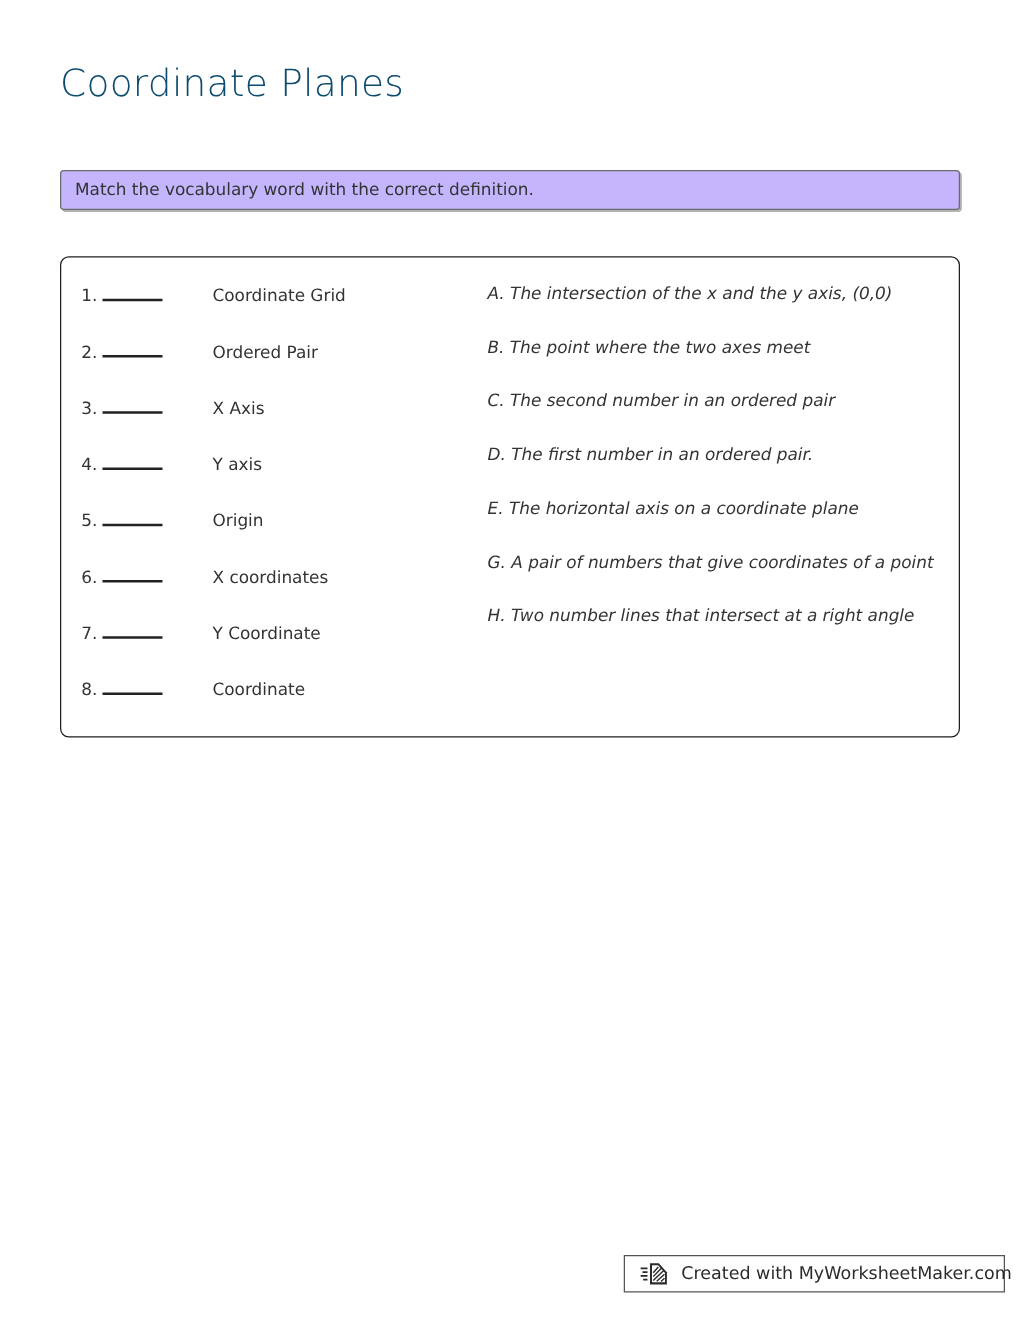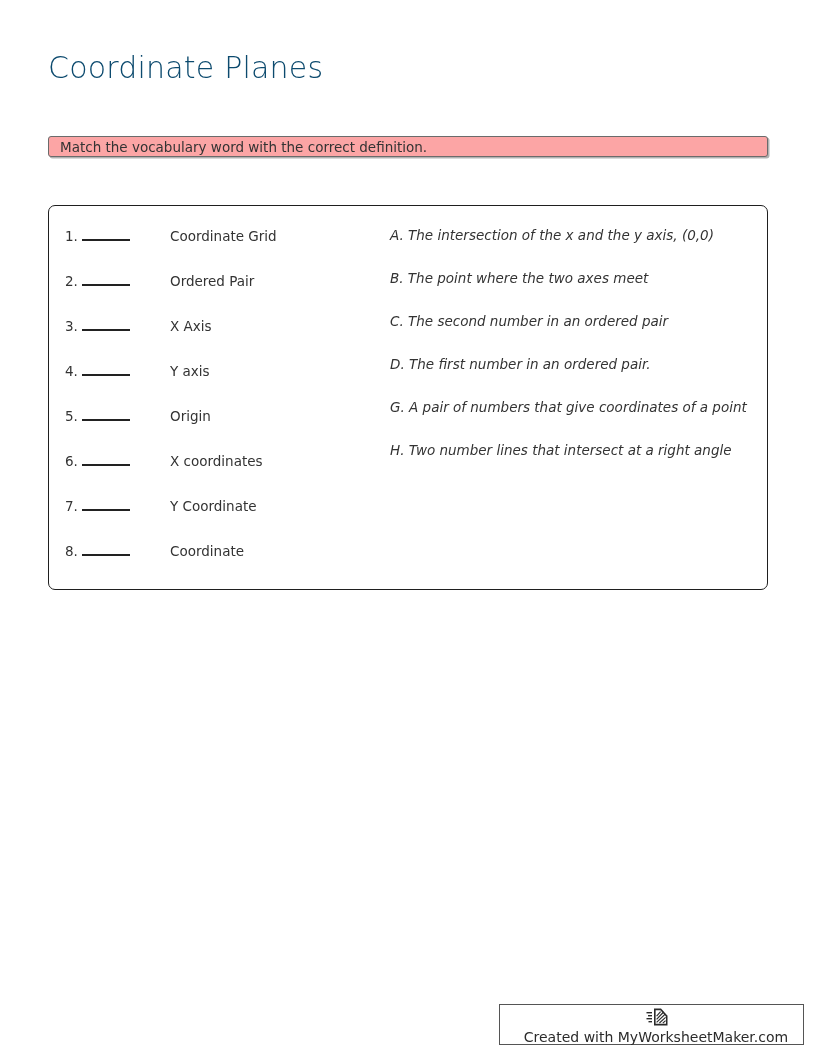--- a/index.html
+++ b/index.html
@@ -33,26 +33,26 @@
     line-height: 40px;
     white-space: nowrap;
   }
 
   
   .instructions-box {
     position: absolute;
     left: 48px;
     top: 136px;
     width: 720px;
-    height: 21px;
+    height: 32px;
     box-sizing: border-box;
     border: 1px solid #6b6b6b;
     border-radius: 3px;
     box-shadow: 1.5px 1.5px 0 rgba(0,0,0,0.30);
-    background: #fca5a5;
+    background: #c4b5fd;
     display: flex;
     align-items: center;
   }
   .instructions-text {
     padding-left: 11px;
     font-size: 13.5px;
     color: #333333;
     line-height: 16px;
   }
 
@@ -120,27 +120,26 @@
     white-space: nowrap;
     line-height: 16px;
   }
 
   
   .footer-badge {
     position: absolute;
     left: 499px;
     top: 1004px;
     width: 305px;
-    height: 41px;
+    height: 30px;
     box-sizing: border-box;
     border: 1px solid #555555;
     background: #ffffff;
     display: flex;
     align-items: center;
-    flex-direction: column;
   }
   .footer-logo {
     margin-left: 12px;
     width: 24px;
     height: 24px;
     flex: 0 0 auto;
     display: block;
   }
   .footer-text {
     margin-left: 9px;
@@ -204,20 +203,21 @@
           <span class="term-blank"></span>
           <span class="term-label">Coordinate</span>
         </div>
       </div>
 
       <div class="defs-col">
         <div class="def-row">A. The intersection of the x and the y axis, (0,0)</div>
         <div class="def-row">B. The point where the two axes meet</div>
         <div class="def-row">C. The second number in an ordered pair</div>
         <div class="def-row">D. The first number in an ordered pair.</div>
+        <div class="def-row">E. The horizontal axis on a coordinate plane</div>
         <div class="def-row">G. A pair of numbers that give coordinates of a point</div>
         <div class="def-row">H. Two number lines that intersect at a right angle</div>
       </div>
 
     </div>
   </div>
 
   <div class="footer-badge">
     <svg class="footer-logo" viewBox="0 0 24 24">
       <g fill="#2b2b2b">

